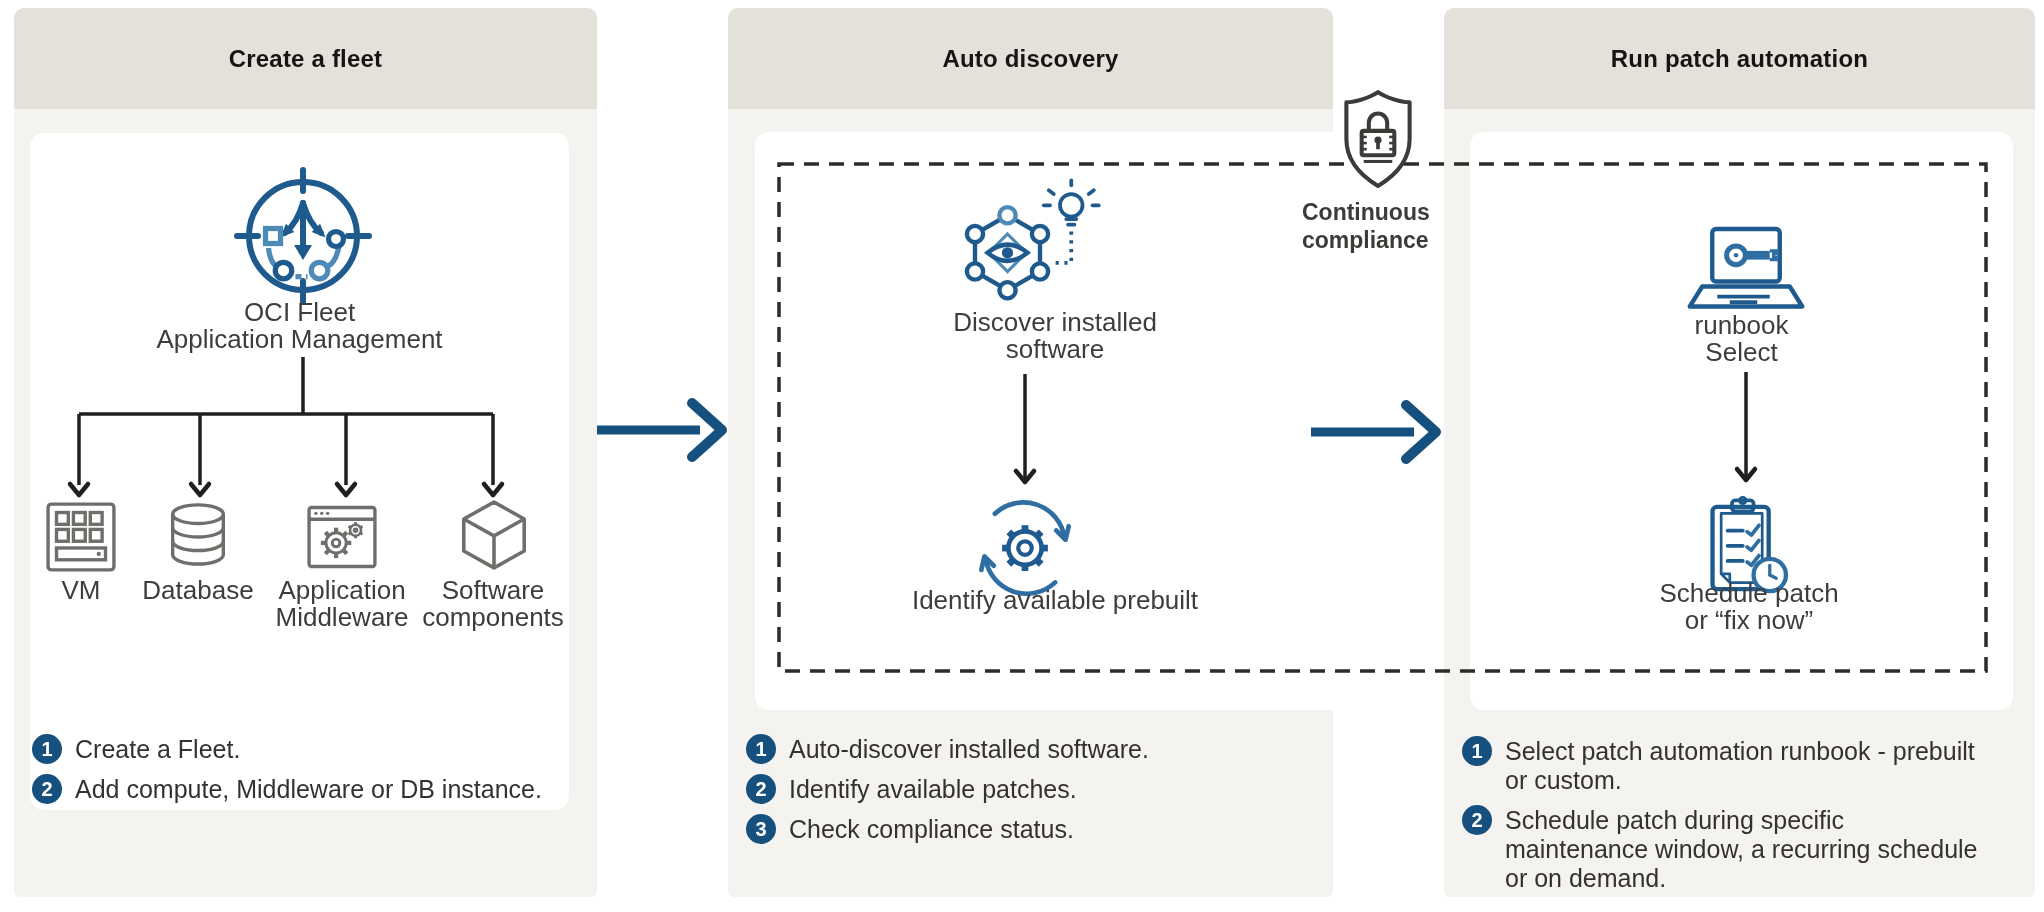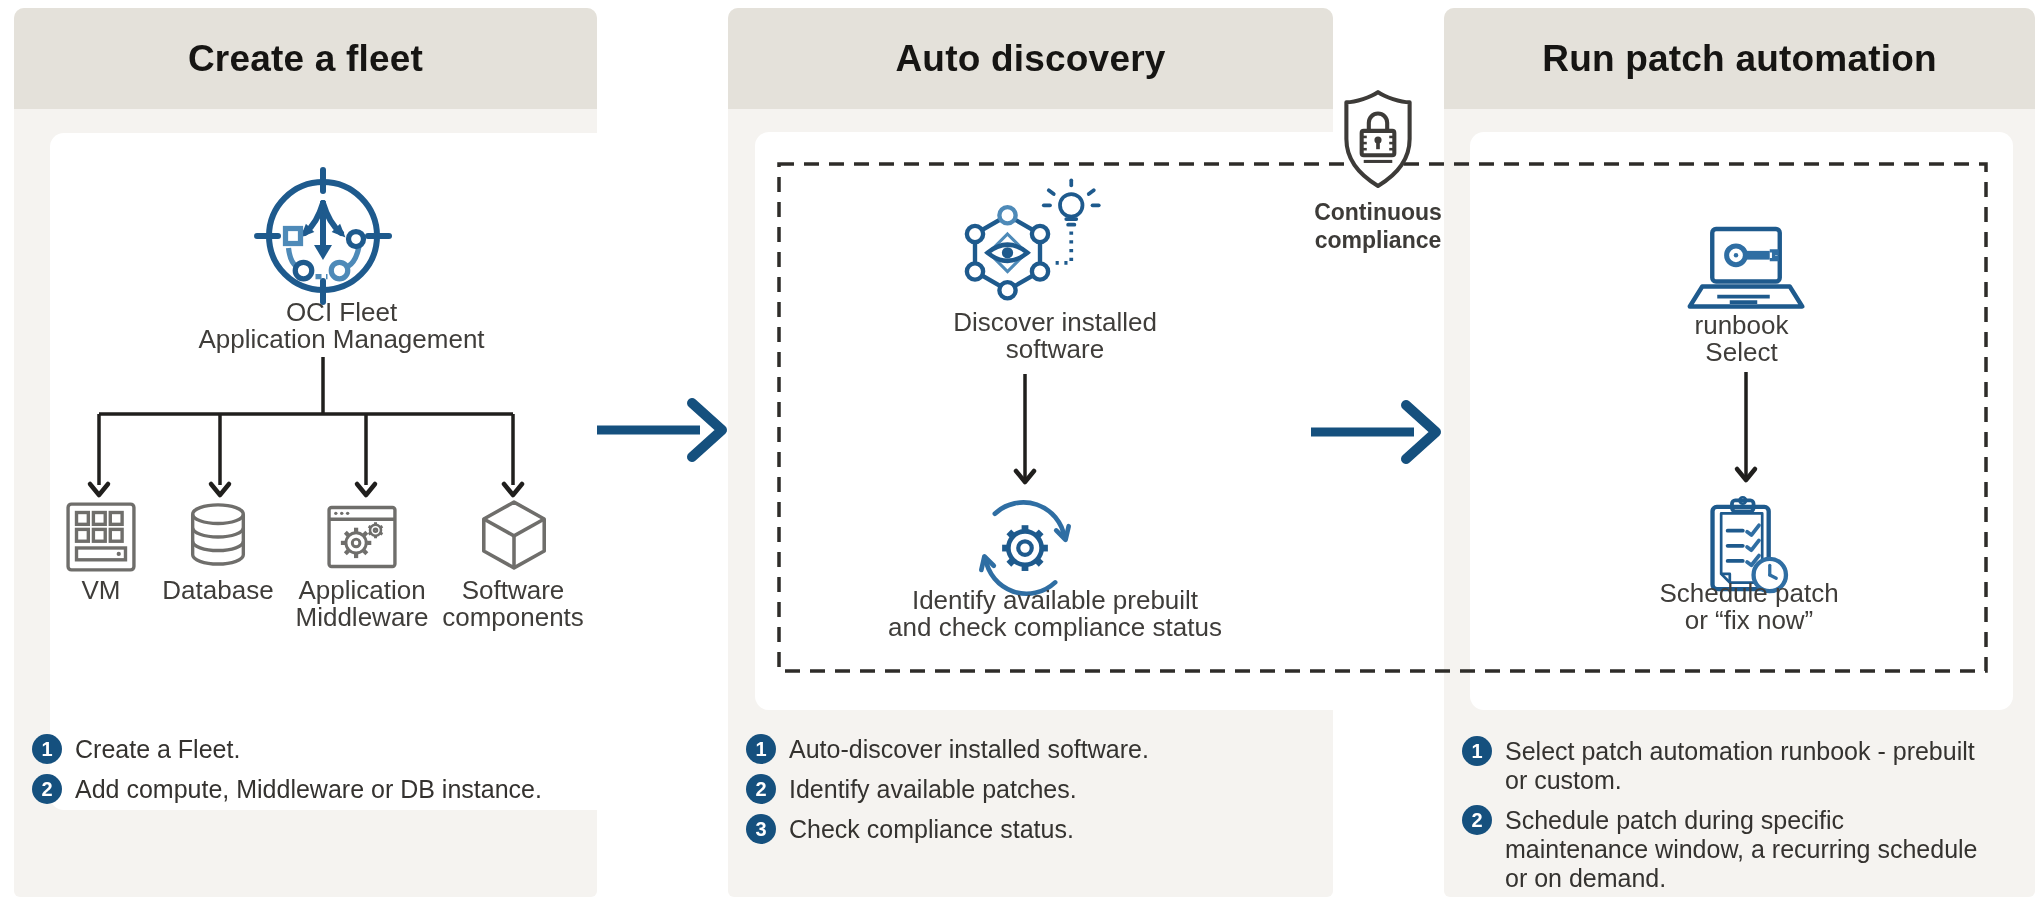--- a/index.html
+++ b/index.html
@@ -5,54 +5,54 @@
   html,body{margin:0;padding:0;background:#ffffff;}
   .canvas{
     position:relative;width:2044px;height:912px;background:#ffffff;
     font-family:"Liberation Sans", sans-serif;overflow:hidden;
   }
   .panel{position:absolute;top:8px;height:889px;background:#f5f3f0;border-radius:10px 10px 6px 6px;}
   .panel-header{
     position:absolute;left:0;top:0;right:0;height:101px;background:#e4e1da;
     border-radius:10px 10px 0 0;display:flex;align-items:center;justify-content:center;
   }
-  .panel-title{font-size:37px;font-weight:700;color:#161513;letter-spacing:.2px;}
+  .panel-title{font-size:24px;font-weight:700;color:#161513;letter-spacing:.2px;}
   .card{position:absolute;background:#ffffff;border-radius:14px;}
   .abs{position:absolute;}
   .icon-label{position:absolute;left:0;right:0;text-align:center;color:#3f3d3a;
     font-size:26px;line-height:27px;}
   .icon-label span{display:block;}
   .steps{position:absolute;display:flex;flex-direction:column;gap:10px;}
   .step{display:flex;align-items:flex-start;min-height:30px;}
   .badge{
     flex:0 0 30px;width:30px;height:30px;border-radius:50%;background:#15507e;color:#ffffff;
     font-size:20px;font-weight:700;display:flex;align-items:center;justify-content:center;margin-right:13px;
   }
   .step-text{font-size:25px;line-height:29px;color:#34322f;padding-top:1px;max-width:488px;}
   .overlay{position:absolute;z-index:5;pointer-events:none;}
   .flow{position:absolute;z-index:6;}
   .shield{position:absolute;z-index:7;}
   .compliance-label{
-    position:absolute;z-index:7;text-align:center;font-size:23px;font-weight:700;
+    position:absolute;z-index:7;font-size:23px;font-weight:700;
     line-height:28px;color:#3d3b38;
   }
   .compliance-label span{display:block;}
   svg{display:block;overflow:visible;}
 </style>
 </head>
 <body>
 
 <div class="canvas">
 
   <section class="panel" style="left:14px;width:583px;">
     <div class="panel-header">
       <span class="panel-title">Create a fleet</span>
     </div>
 
-    <div class="card" style="left:36px;top:125px;width:539px;height:677px;padding-left:44px;">
+    <div class="card" style="left:16px;top:125px;width:539px;height:677px;">
 
       <svg class="abs" style="left:0;top:0;" width="539" height="577" viewBox="0 0 539 577">
         <g stroke="#201f1d" stroke-width="3.5" fill="none">
           <line x1="273" y1="224" x2="273" y2="281"></line>
           <line x1="49" y1="281" x2="463" y2="281"></line>
           <line x1="49" y1="281" x2="49" y2="352"></line>
           <line x1="170" y1="281" x2="170" y2="352"></line>
           <line x1="316" y1="281" x2="316" y2="352"></line>
           <line x1="463" y1="281" x2="463" y2="352"></line>
         </g>
@@ -261,21 +261,20 @@
           <line x1="50" y1="30" x2="50" y2="36" transform="rotate(135 50 52)"></line>
           <line x1="50" y1="30" x2="50" y2="36" transform="rotate(180 50 52)"></line>
           <line x1="50" y1="30" x2="50" y2="36" transform="rotate(225 50 52)"></line>
           <line x1="50" y1="30" x2="50" y2="36" transform="rotate(270 50 52)"></line>
           <line x1="50" y1="30" x2="50" y2="36" transform="rotate(315 50 52)"></line>
         </g>
       </svg>
 
       <div class="icon-label" style="top:455px;">
         <span>Identify available prebuilt</span>
-        <span>and check compliance status</span>
       </div>
     </div>
 
     <div class="steps" style="left:18px;top:726px;width:550px;">
       <div class="step">
         <span class="badge">1</span>
         <span class="step-text">Auto-discover installed software.</span>
       </div>
       <div class="step">
         <span class="badge">2</span>

